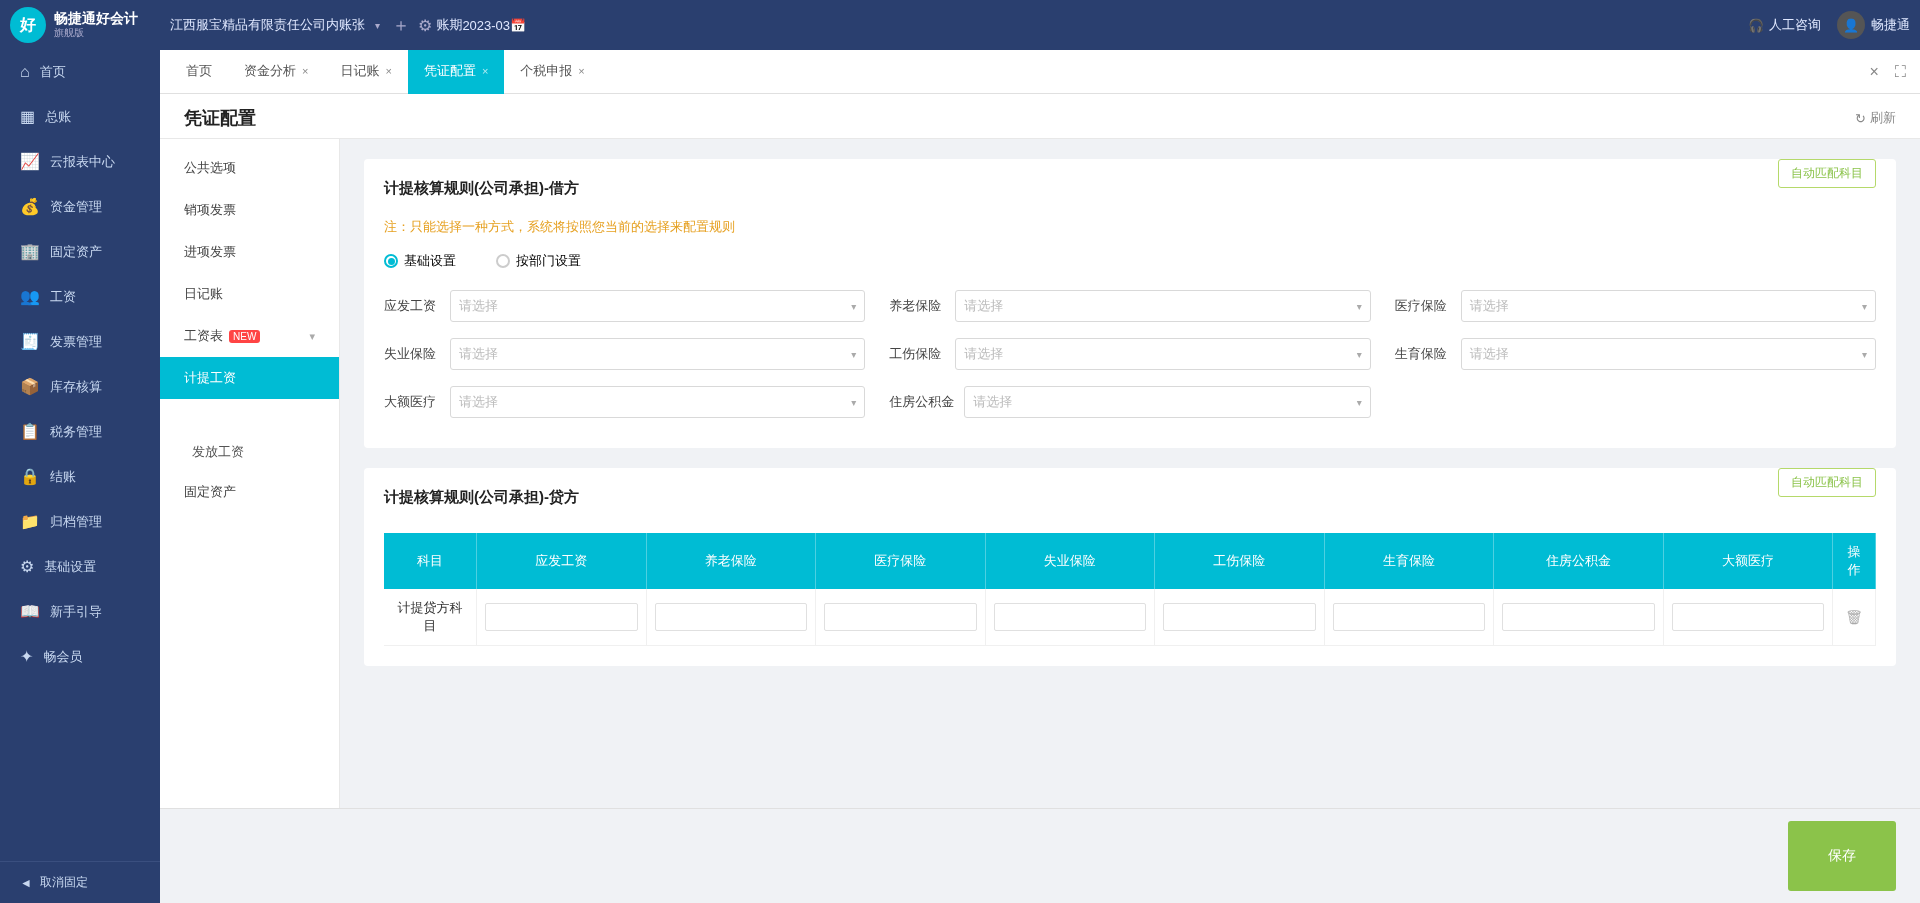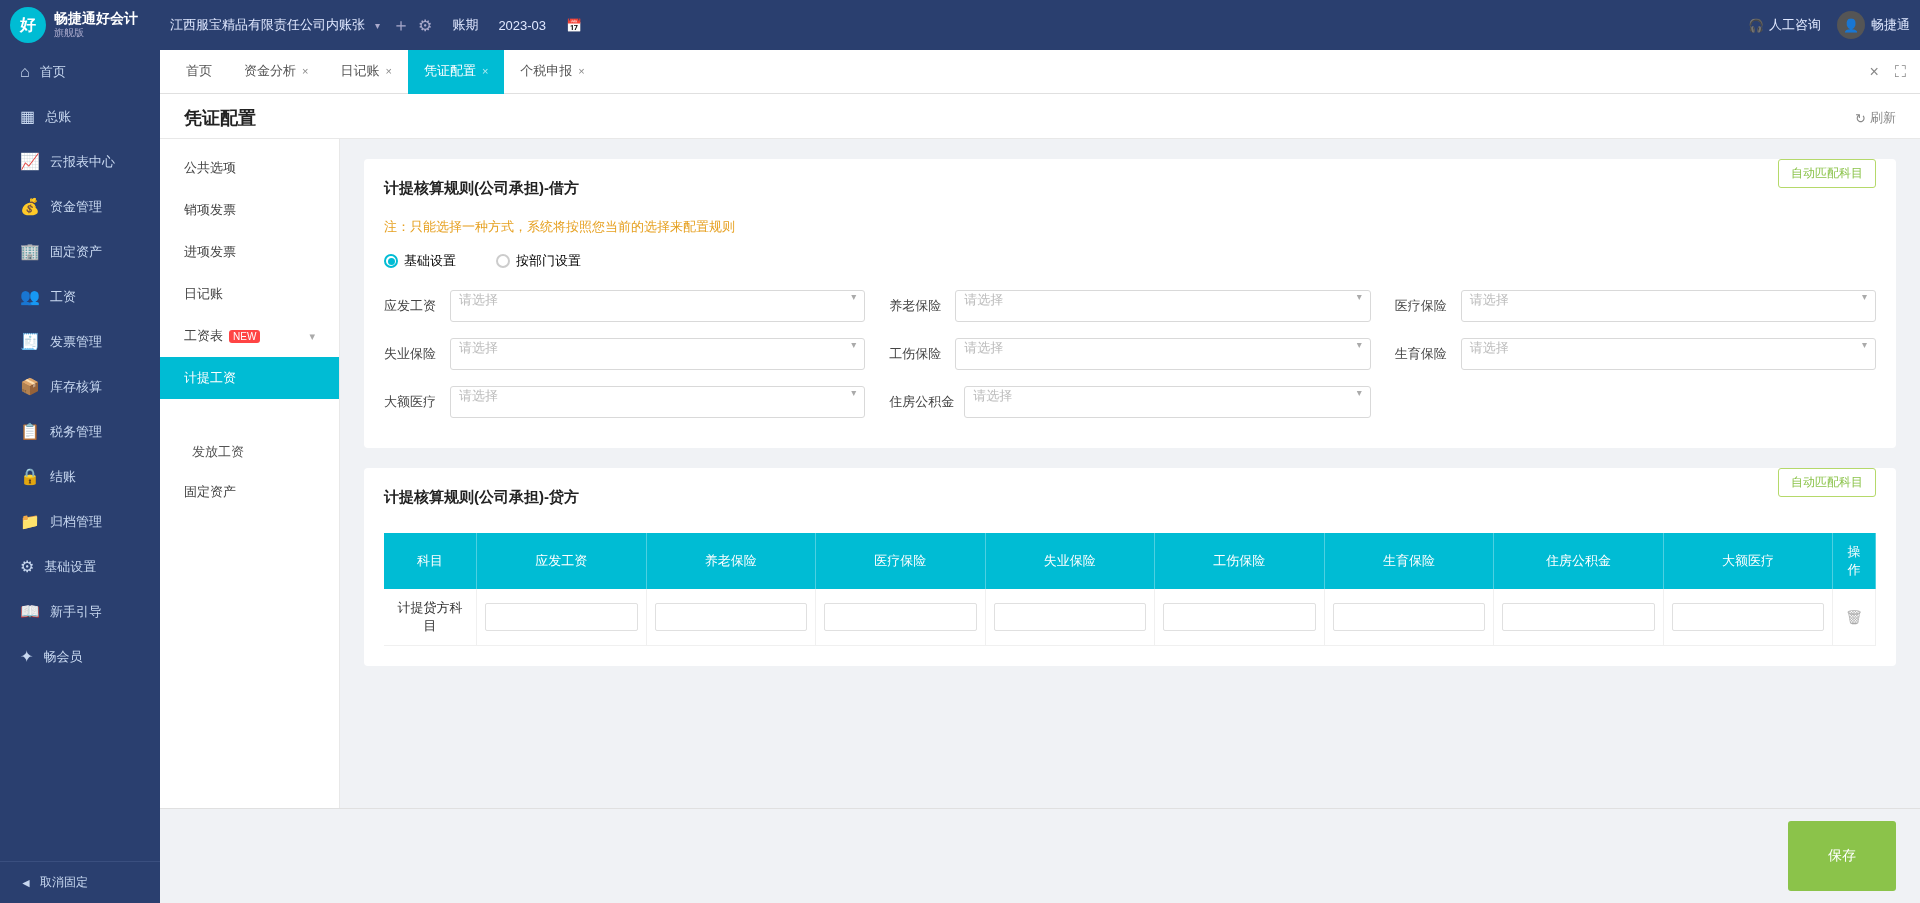--- a/index.html
+++ b/index.html
@@ -30,21 +30,21 @@
     }
     .logo-text { font-size: 14px; font-weight: bold; line-height: 1.2; }
     .logo-sub { font-size: 10px; color: #aac; }
     .top-bar-company {
       display: flex; align-items: center; gap: 10px;
       font-size: 13px; color: #e0e8ff;
     }
     .top-bar-company .arrow { font-size: 10px; color: #aac; cursor: pointer; }
     .top-bar-add { margin-left: 12px; cursor: pointer; font-size: 18px; color: #aac; }
     .top-bar-settings { margin-left: 8px; cursor: pointer; font-size: 16px; color: #aac; }
-    .top-bar-period { margin-left: 20px; font-size: 13px; color: #e0e8ff; display: flex; align-items: center; gap: 20px; }
+    .top-bar-period { margin-left: 4px; font-size: 13px; color: #e0e8ff; display: flex; align-items: center; gap: 0; }
     .top-bar-right { margin-left: auto; display: flex; align-items: center; gap: 16px; color: #e0e8ff; font-size: 13px; }
     .top-bar-right .support { display: flex; align-items: center; gap: 4px; cursor: pointer; }
     .top-bar-right .user { display: flex; align-items: center; gap: 6px; cursor: pointer; }
     .user-avatar { width: 28px; height: 28px; background: #555; border-radius: 50%; display: flex; align-items: center; justify-content: center; }
 
     
     .main-layout {
       display: flex;
       flex: 1;
       overflow: hidden;
@@ -273,20 +273,21 @@
     }
     .form-select {
       flex: 1;
       height: 32px;
       border: 1px solid #d9d9d9;
       border-radius: 3px;
       padding: 0 8px;
       font-size: 13px;
       color: #999;
       display: flex;
+      align-items: center;
       justify-content: space-between;
       cursor: pointer;
       background: white;
     }
     .form-select .placeholder { color: #bbb; }
     .form-select .arrow { color: #aaa; font-size: 10px; }
 
     
     .table-section { margin-top: 16px; }
     .table-wrapper { overflow-x: auto; }

